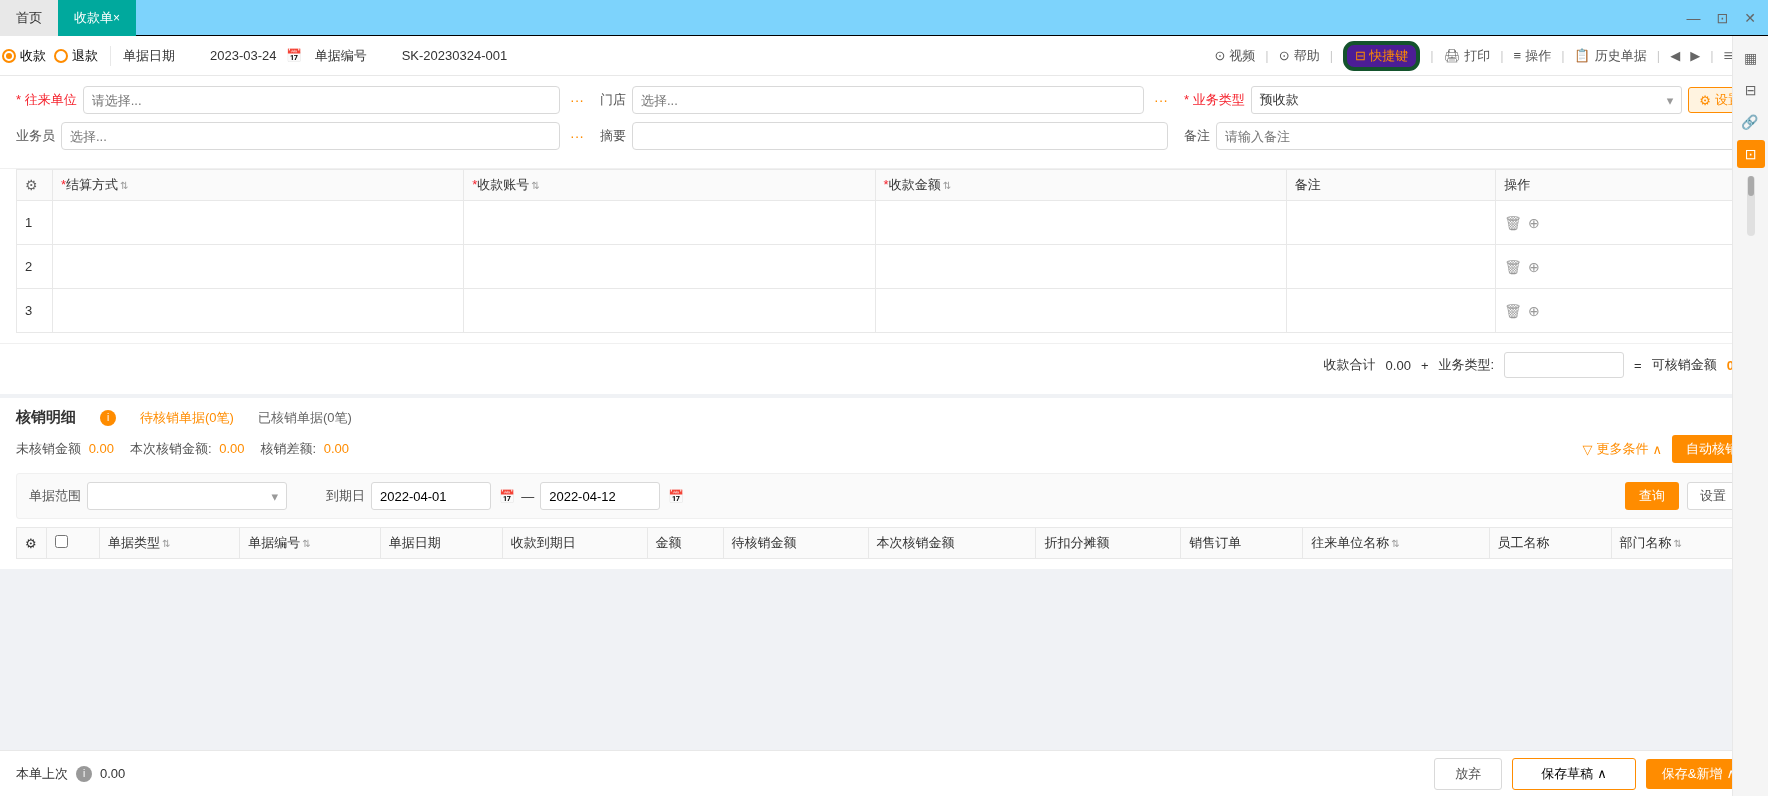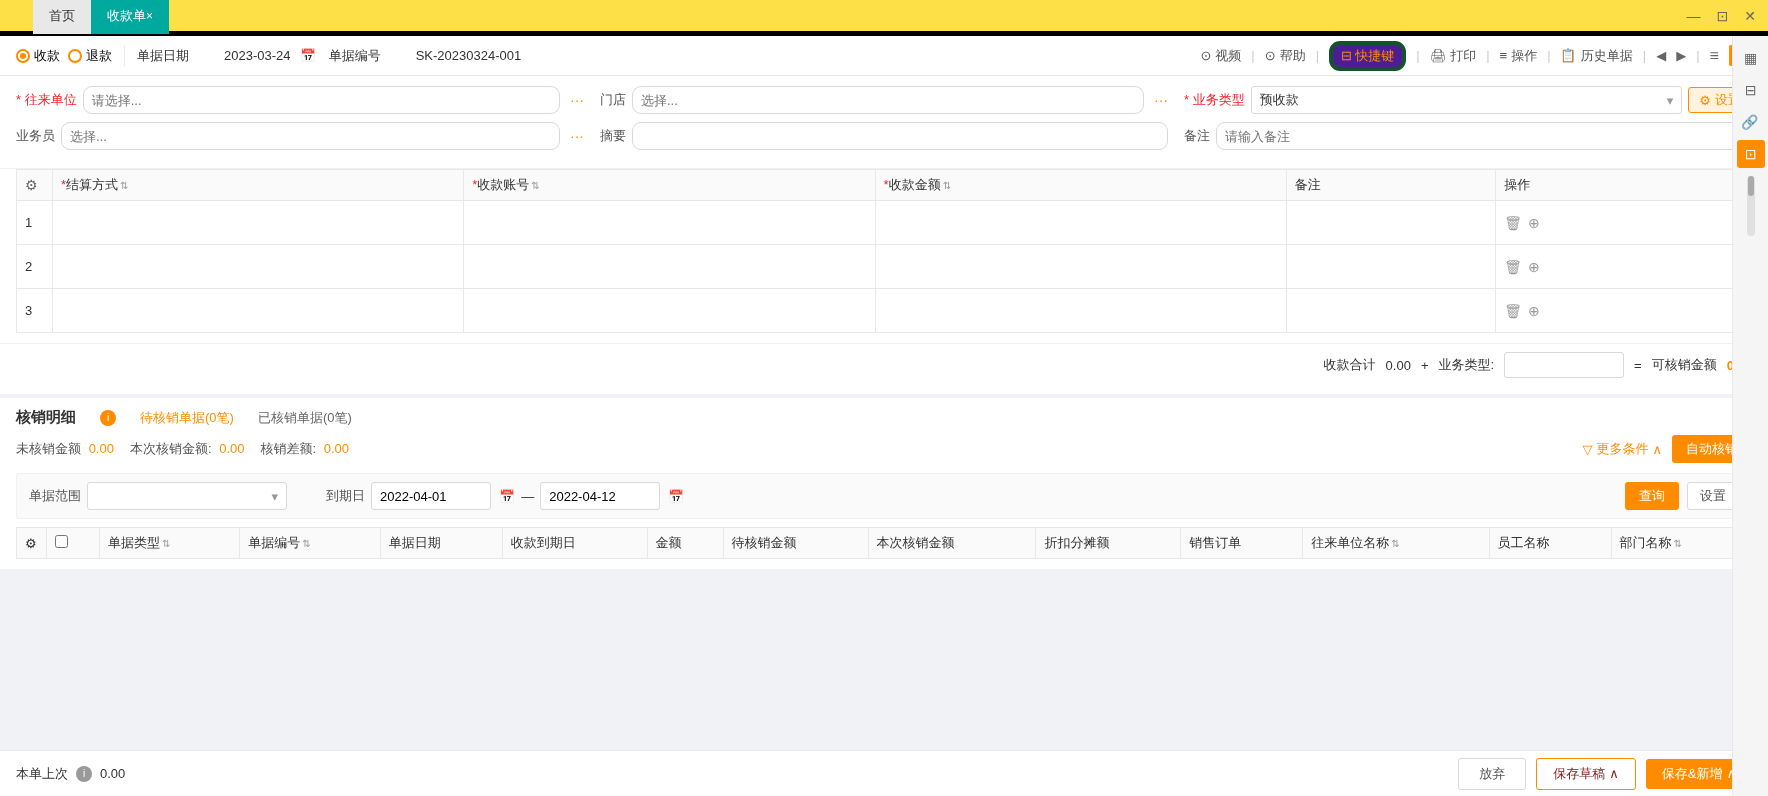--- a/index.html
+++ b/index.html
@@ -1,44 +1,43 @@
 <!DOCTYPE html>
 <html><head>
   <meta charset="utf-8">
   <style>
     * { box-sizing: border-box; margin: 0; padding: 0; font-family: 'Microsoft YaHei', Arial, sans-serif; font-size: 13px; }
     body { background: #f0f2f5; width: 1768px; min-height: 796px; overflow: hidden; }
 
     
     .tab-bar {
       display: flex; align-items: center;
-      background: #fde047; height: 36px;
-      border-bottom: 5px solid #000000;
-      padding-left: 33px;
+      background: #7dd3fc; height: 36px;
+      border-bottom: 1px solid #000000;
     }
     .tab-home {
       padding: 0 16px; height: 36px; line-height: 36px;
       background: #e8e8e8; color: #333; cursor: pointer;
     }
     .tab-active {
       padding: 0 16px; height: 36px; line-height: 36px;
       background: #00a99d; color: #fff; cursor: pointer;
       display: flex; align-items: center; 
     }
     .tab-close { cursor: pointer; color: #fff; font-size: 12px; }
     .tab-bar-right {
       margin-left: auto; display: flex; align-items: center;
       padding-right: 8px; gap: 8px;
     }
     .window-btn { cursor: pointer; color: #666; font-size: 14px; padding: 2px 4px; }
 
     
     .toolbar {
       display: flex; align-items: center;
-      background: #fff; height: 40px; padding: 0 16px;
+      background: #fff; height: 40px; padding: 0 2px;
       border-bottom: 1px solid #e8e8e8; gap: 12px;
     }
     .radio-group { display: flex; align-items: center; gap: 8px; }
     .radio-item { display: flex; align-items: center; gap: 4px; cursor: pointer; }
     .radio-dot {
       width: 14px; height: 14px; border-radius: 50%;
       border: 2px solid #ff8c00; background: #fff;
       display: flex; align-items: center; justify-content: center;
     }
     .radio-dot.active::after {
@@ -71,21 +70,21 @@
     }
     .form-row { display: flex; align-items: center; gap: 0; margin-bottom: 8px; }
     .form-field {
       display: flex; align-items: center; gap: 6px;
       flex: 1;
     }
     .form-field label { color: #f5222d; white-space: nowrap; }
     .form-field label.optional { color: #555; }
     .form-field .input-box {
       flex: 1; height: 28px; border: 1px solid #d9d9d9;
-      border-radius: 9px; padding: 0 8px; color: #bbb;
+      border-radius: 4px; padding: 0 8px; color: #bbb;
       outline: none; background: #fff;
     }
     .more-btn { color: #ff8c00; cursor: pointer; margin-left: 4px; font-size: 14px; }
     .select-box {
       flex: 1; height: 28px; border: 1px solid #d9d9d9;
       border-radius: 3px; padding: 0 8px; color: #bbb;
       background: #fff; display: flex; align-items: center;
       justify-content: space-between; cursor: pointer;
     }
     .select-value { color: #333; }
@@ -210,21 +209,21 @@
       padding: 8px 16px; height: 46px;
     }
     .footer-left { display: flex; align-items: center; gap: 8px; color: #333; }
     .footer-right { display: flex; align-items: center; gap: 10px; }
     .discard-btn {
       background: #fff; border: 1px solid #d9d9d9;
       padding: 6px 20px; border-radius: 3px; cursor: pointer; color: #555;
     }
     .save-draft-btn {
       background: #fff; border: 1px solid #ff8c00;
-      color: #7f1d1d; padding: 6px 16px; border-radius: 3px;
+      color: #000000; padding: 6px 28px; border-radius: 3px;
       cursor: pointer; display: flex; align-items: center; gap: 4px;
     }
     .save-new-btn {
       background: #ff8c00; border: none; color: #fff;
       padding: 6px 16px; border-radius: 3px; cursor: pointer;
       display: flex; align-items: center; gap: 4px;
     }
 
     
     .right-sidebar {

